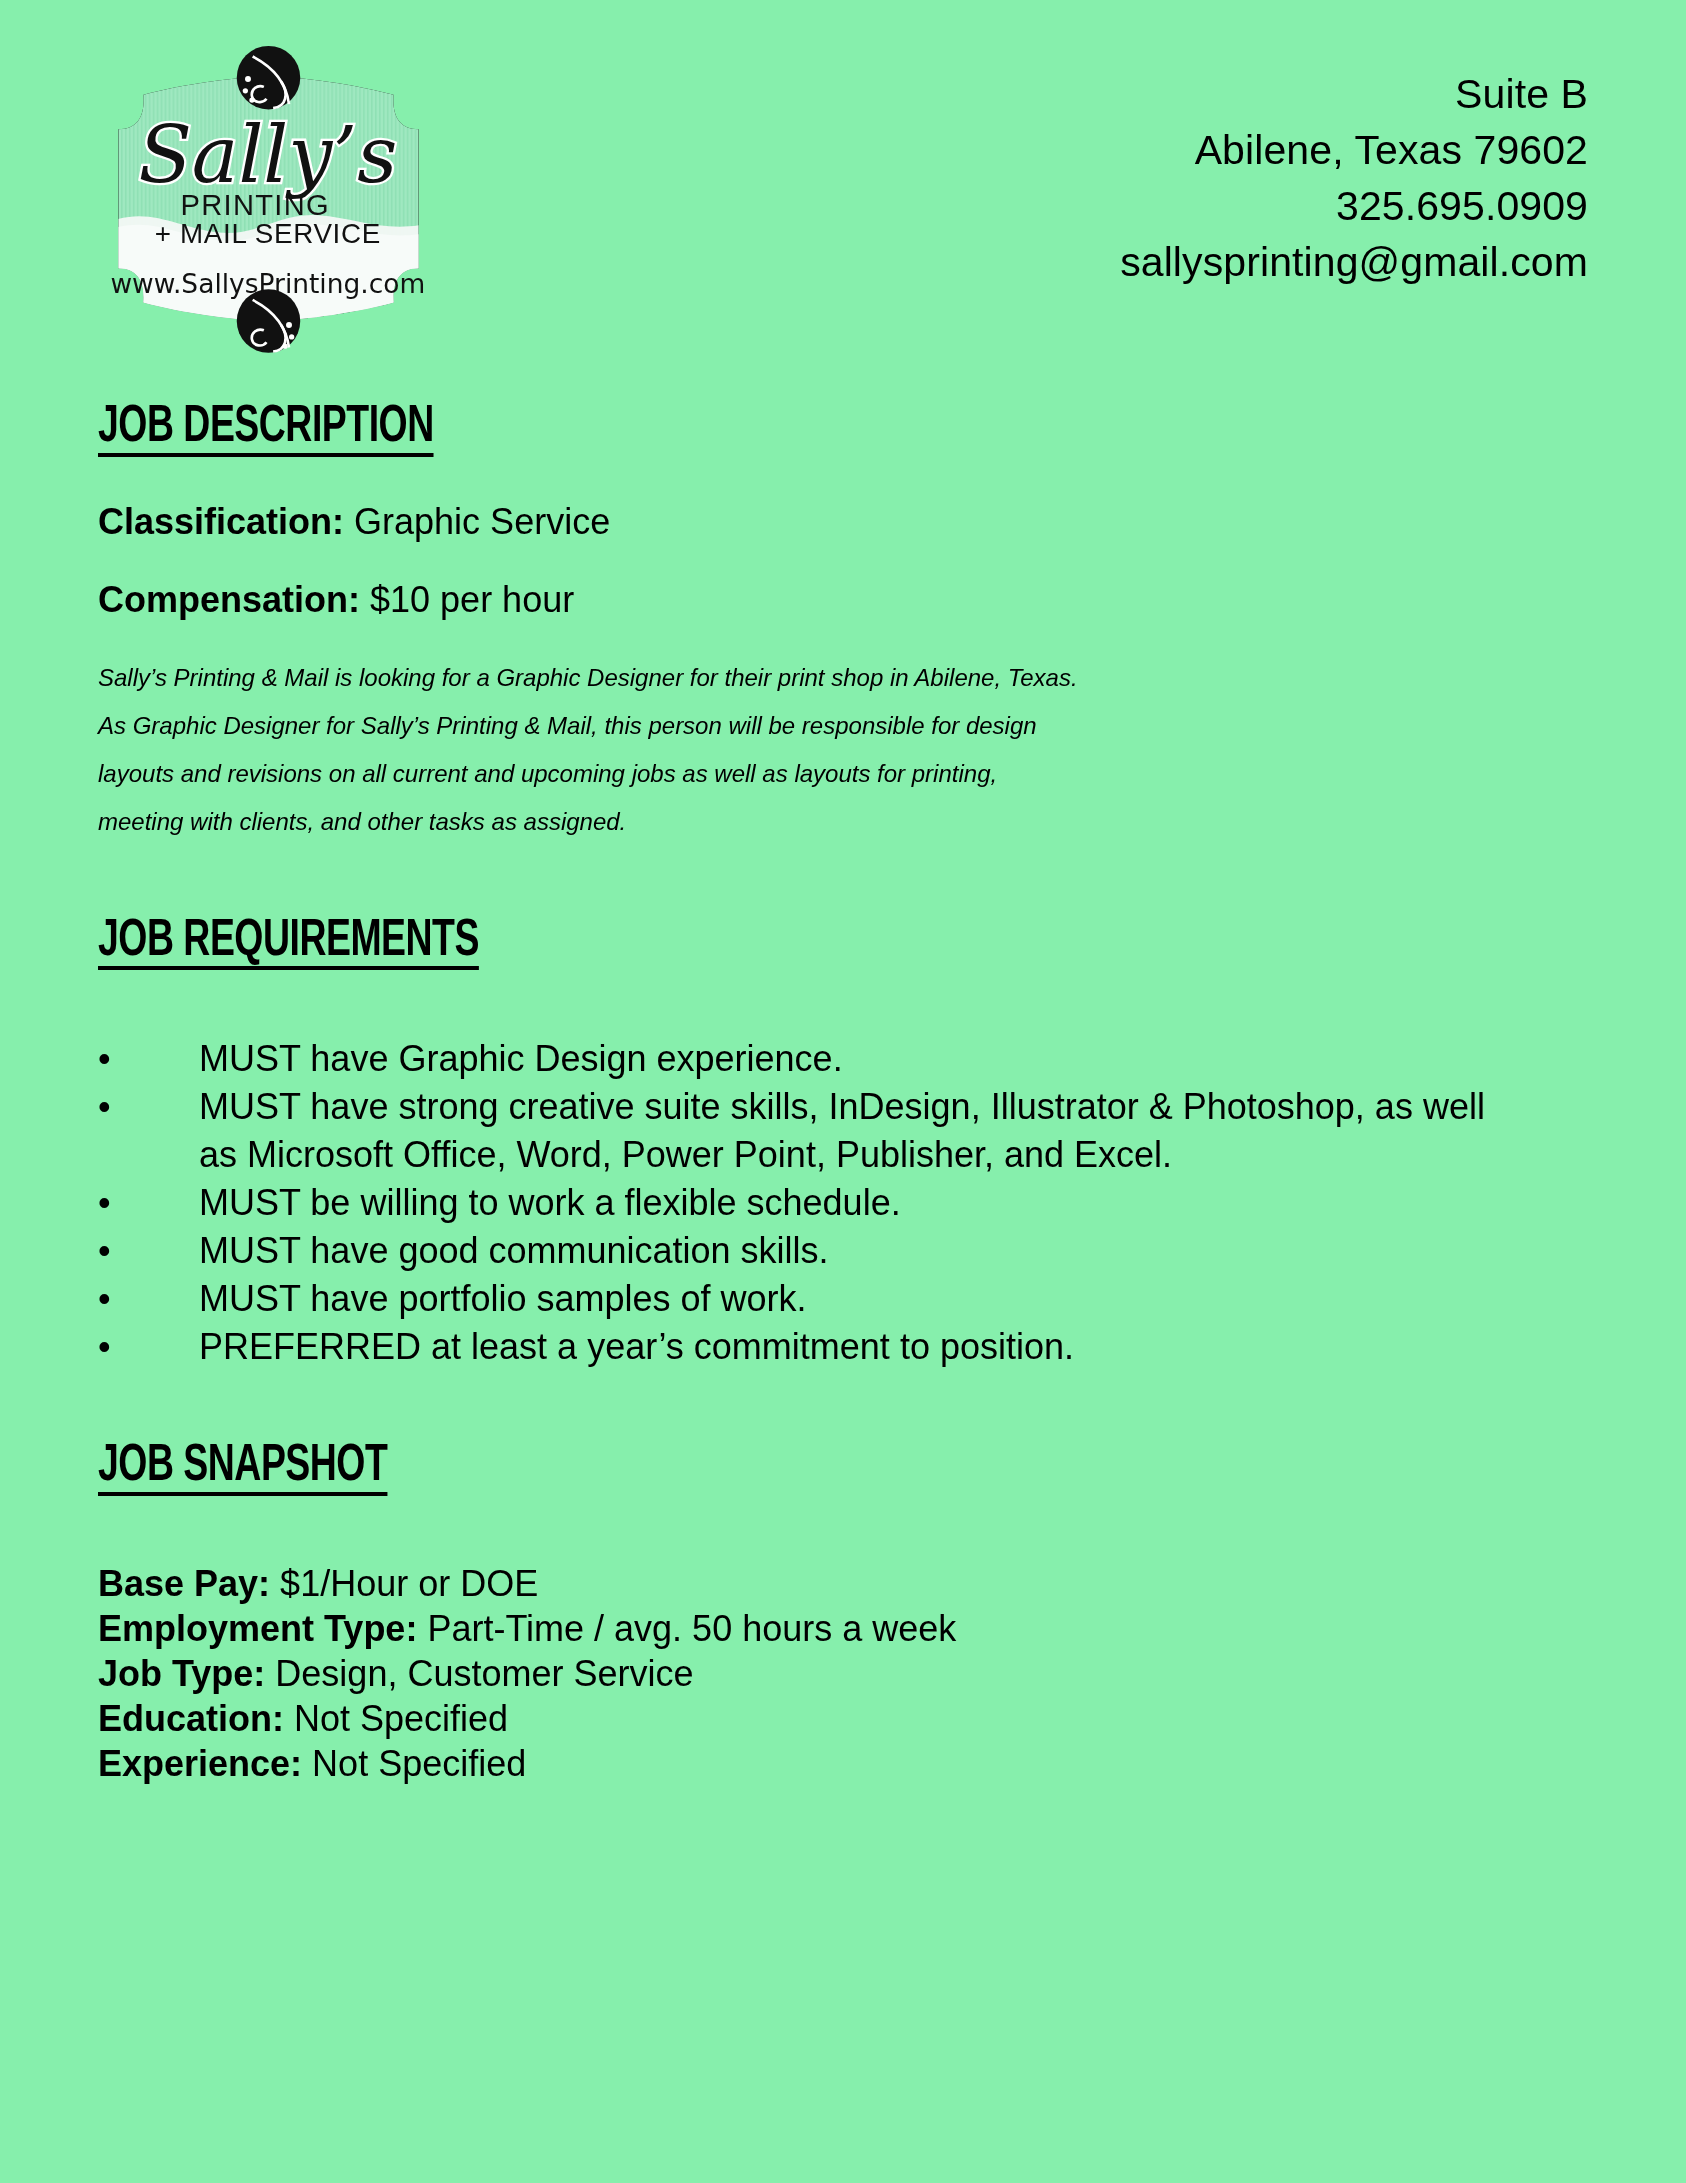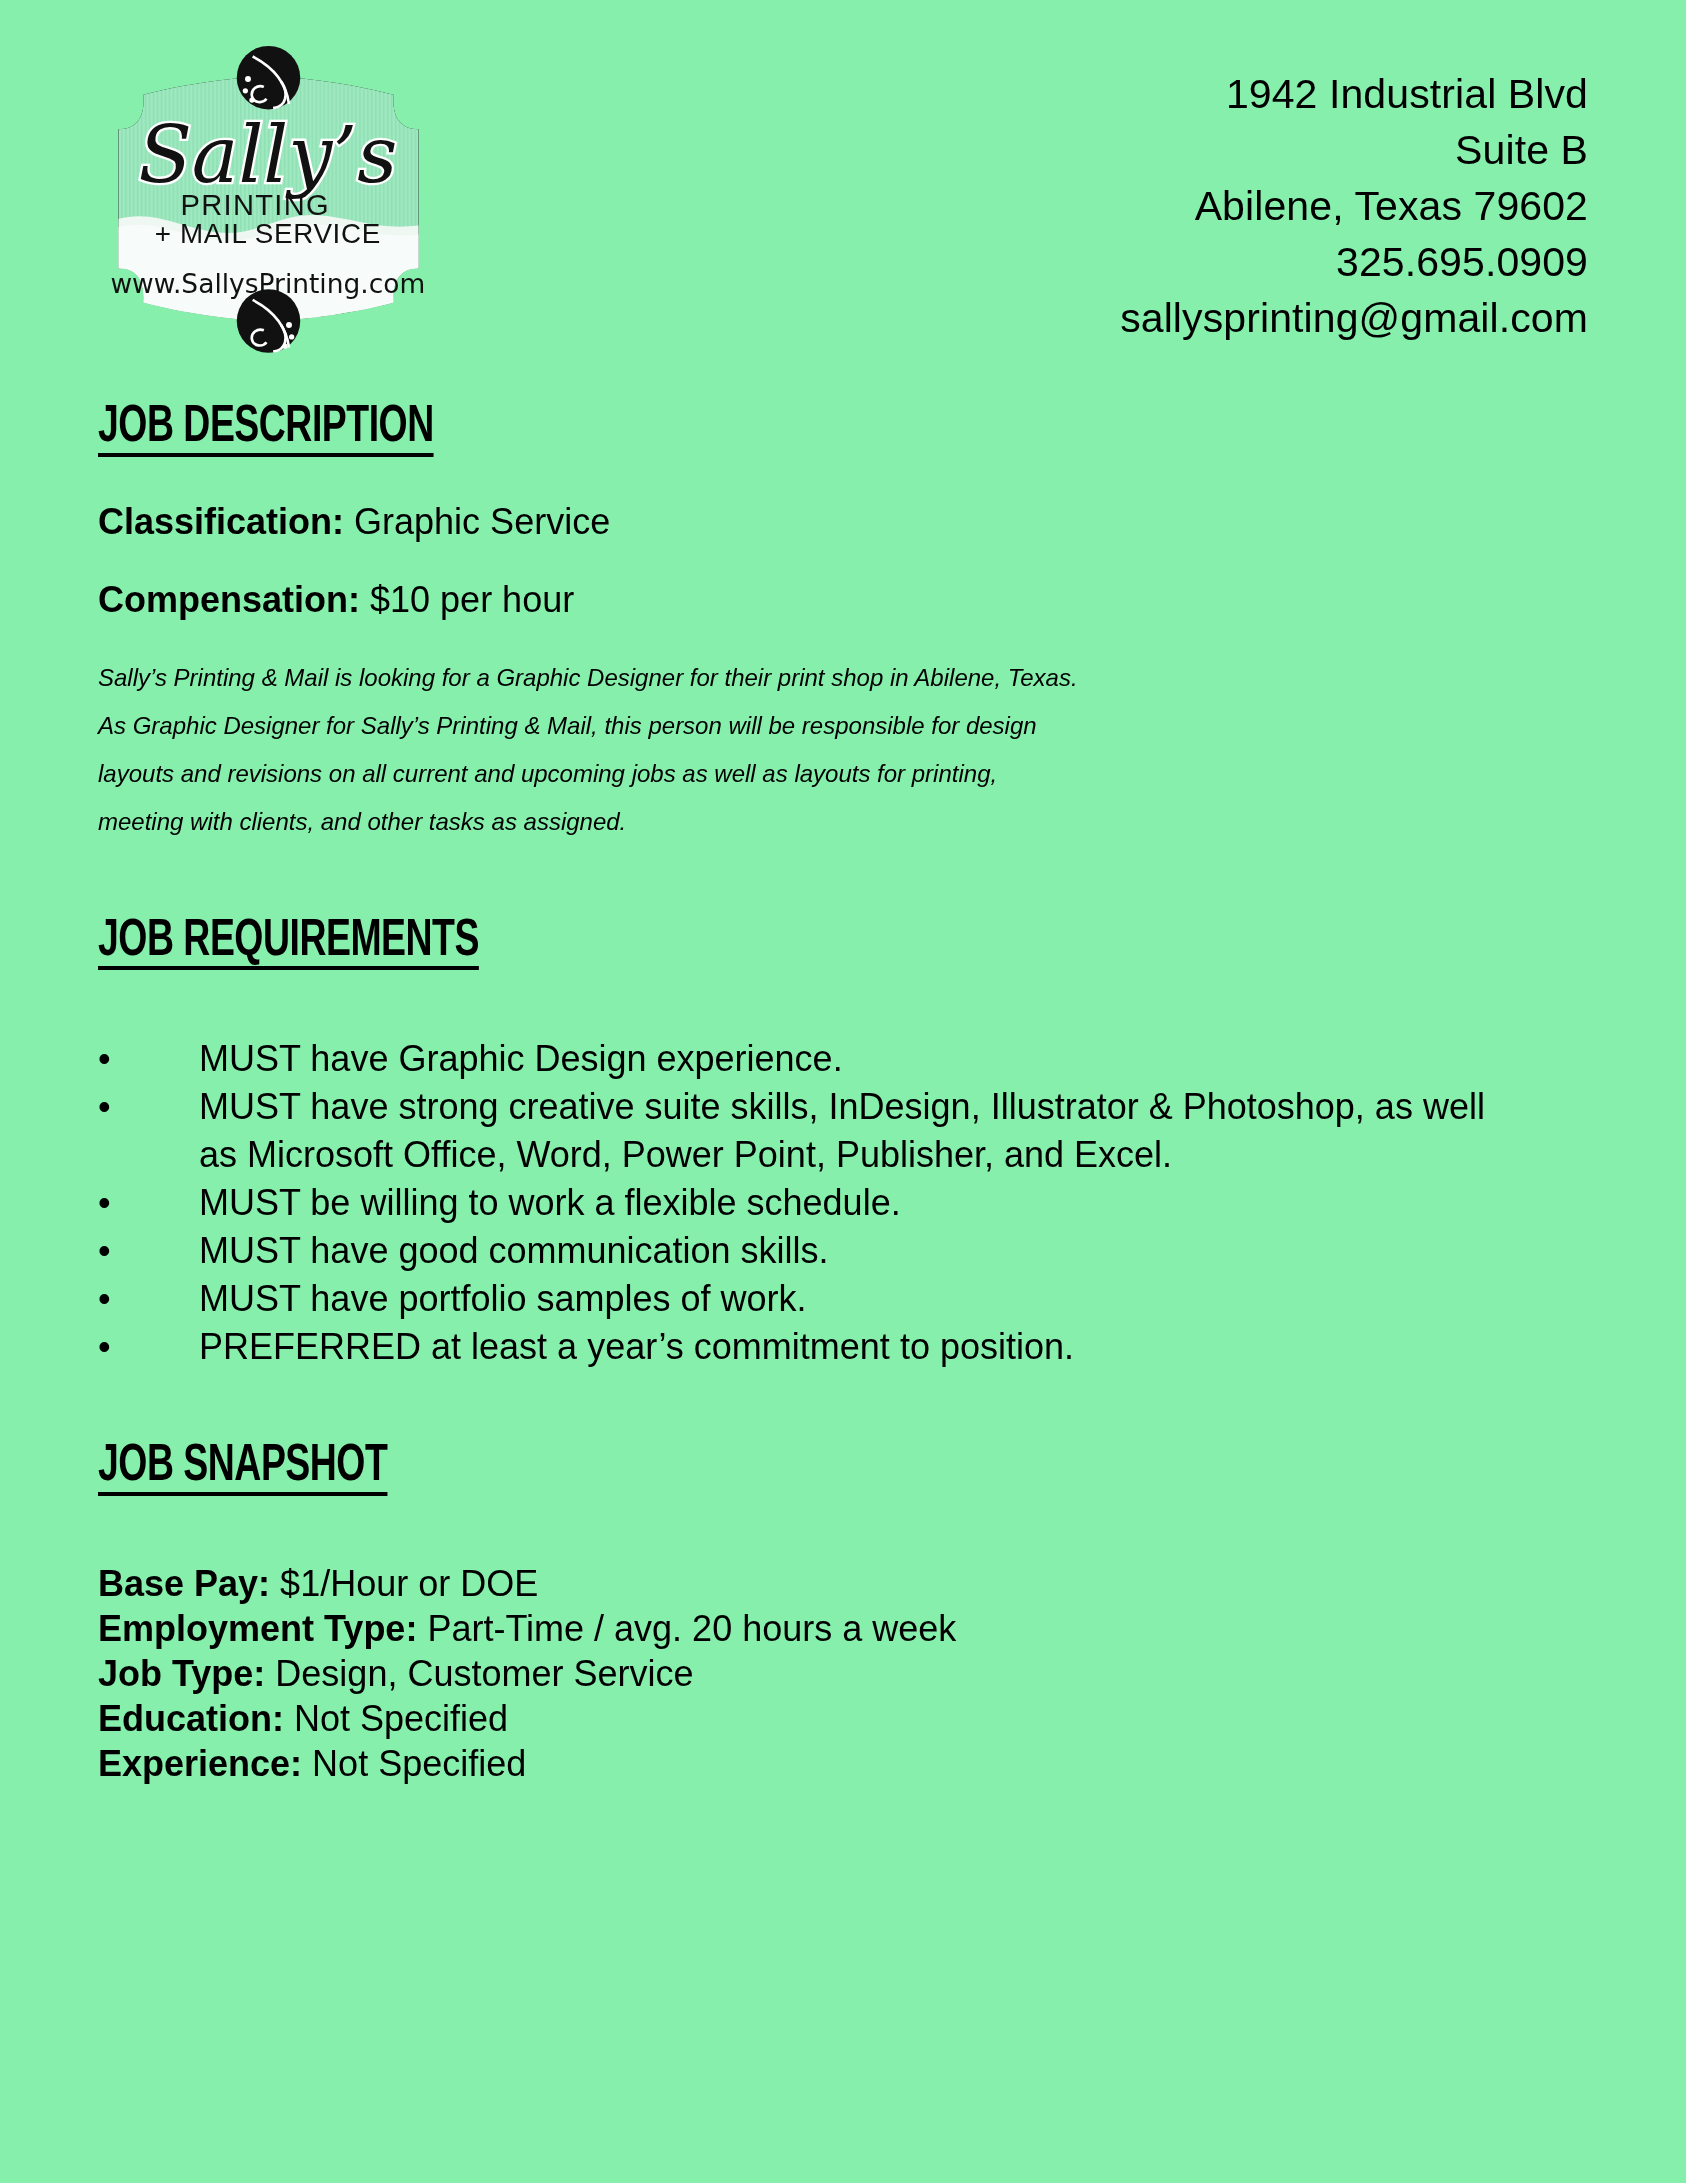--- a/index.html
+++ b/index.html
@@ -226,21 +226,20 @@
 
         <text x="245" y="280" text-anchor="middle" font-family="'Liberation Sans', sans-serif" font-size="44" letter-spacing="2" fill="#111111">PRINTING</text>
 
         <text x="264" y="322" text-anchor="middle" font-family="'Liberation Sans', sans-serif" font-size="42" letter-spacing="1" fill="#111111">+ MAIL SERVICE</text>
 
         <text x="264" y="398" text-anchor="middle" font-family="'DejaVu Sans', sans-serif" font-size="40" letter-spacing="0" fill="#111111">www.SallysPrinting.com</text>
       </svg>
     </div>
 
     <div class="address">
-      <div>1942 Industrial Blvd</div>
       <div>Suite B</div>
       <div>Abilene, Texas 79602</div>
       <div>325.695.0909</div>
       <div>sallysprinting@gmail.com</div>
     </div>
   </div>
 
   <div class="content">
 
     <div class="heading-wrap">
@@ -322,21 +321,21 @@
       <h1 class="section-heading">JOB SNAPSHOT</h1>
     </div>
 
     <div class="spacer-lg"></div>
 
     <div class="snapshot-list">
       <div class="kv-line">
         <span class="label">Base Pay:</span><span>  $1/Hour or DOE</span>
       </div>
       <div class="kv-line">
-        <span class="label">Employment Type:</span><span> Part-Time / avg. 20 hours a week</span>
+        <span class="label">Employment Type:</span><span> Part-Time / avg. 50 hours a week</span>
       </div>
       <div class="kv-line">
         <span class="label">Job Type:</span><span> Design, Customer Service</span>
       </div>
       <div class="kv-line">
         <span class="label">Education:</span><span> Not Specified</span>
       </div>
       <div class="kv-line">
         <span class="label">Experience:</span><span> Not Specified</span>
       </div>

